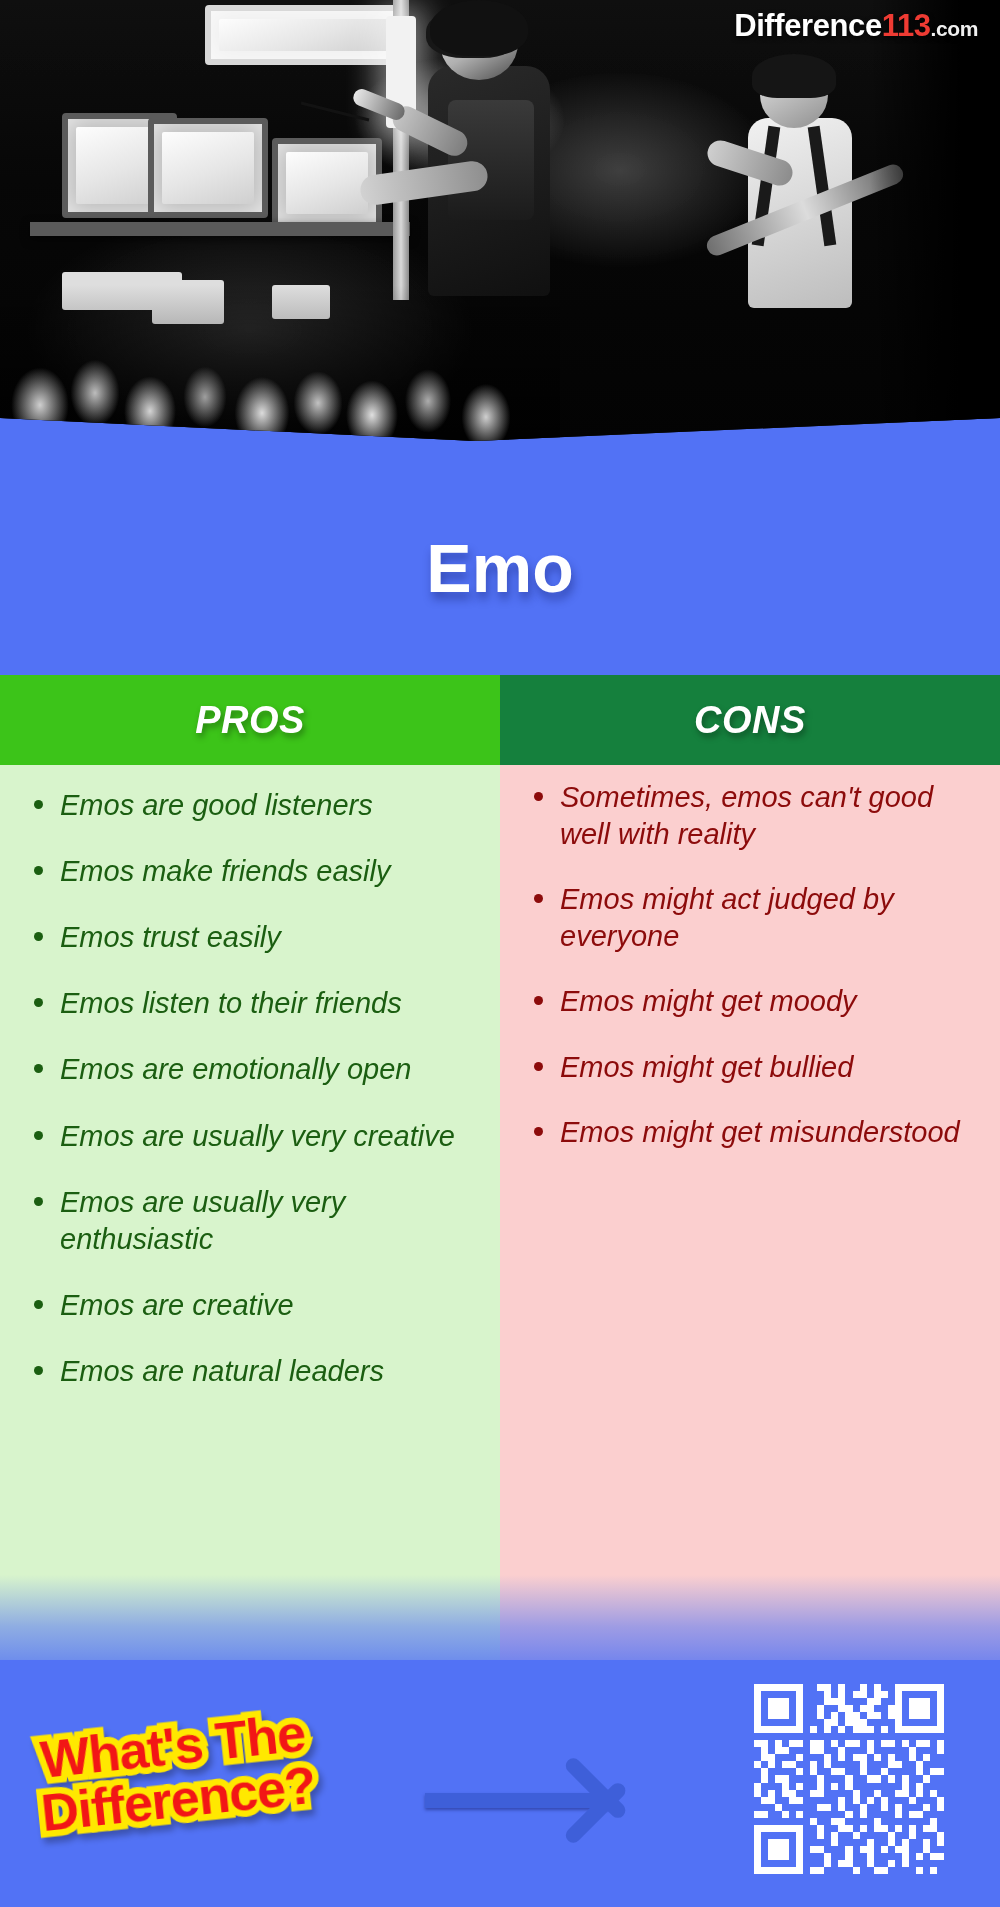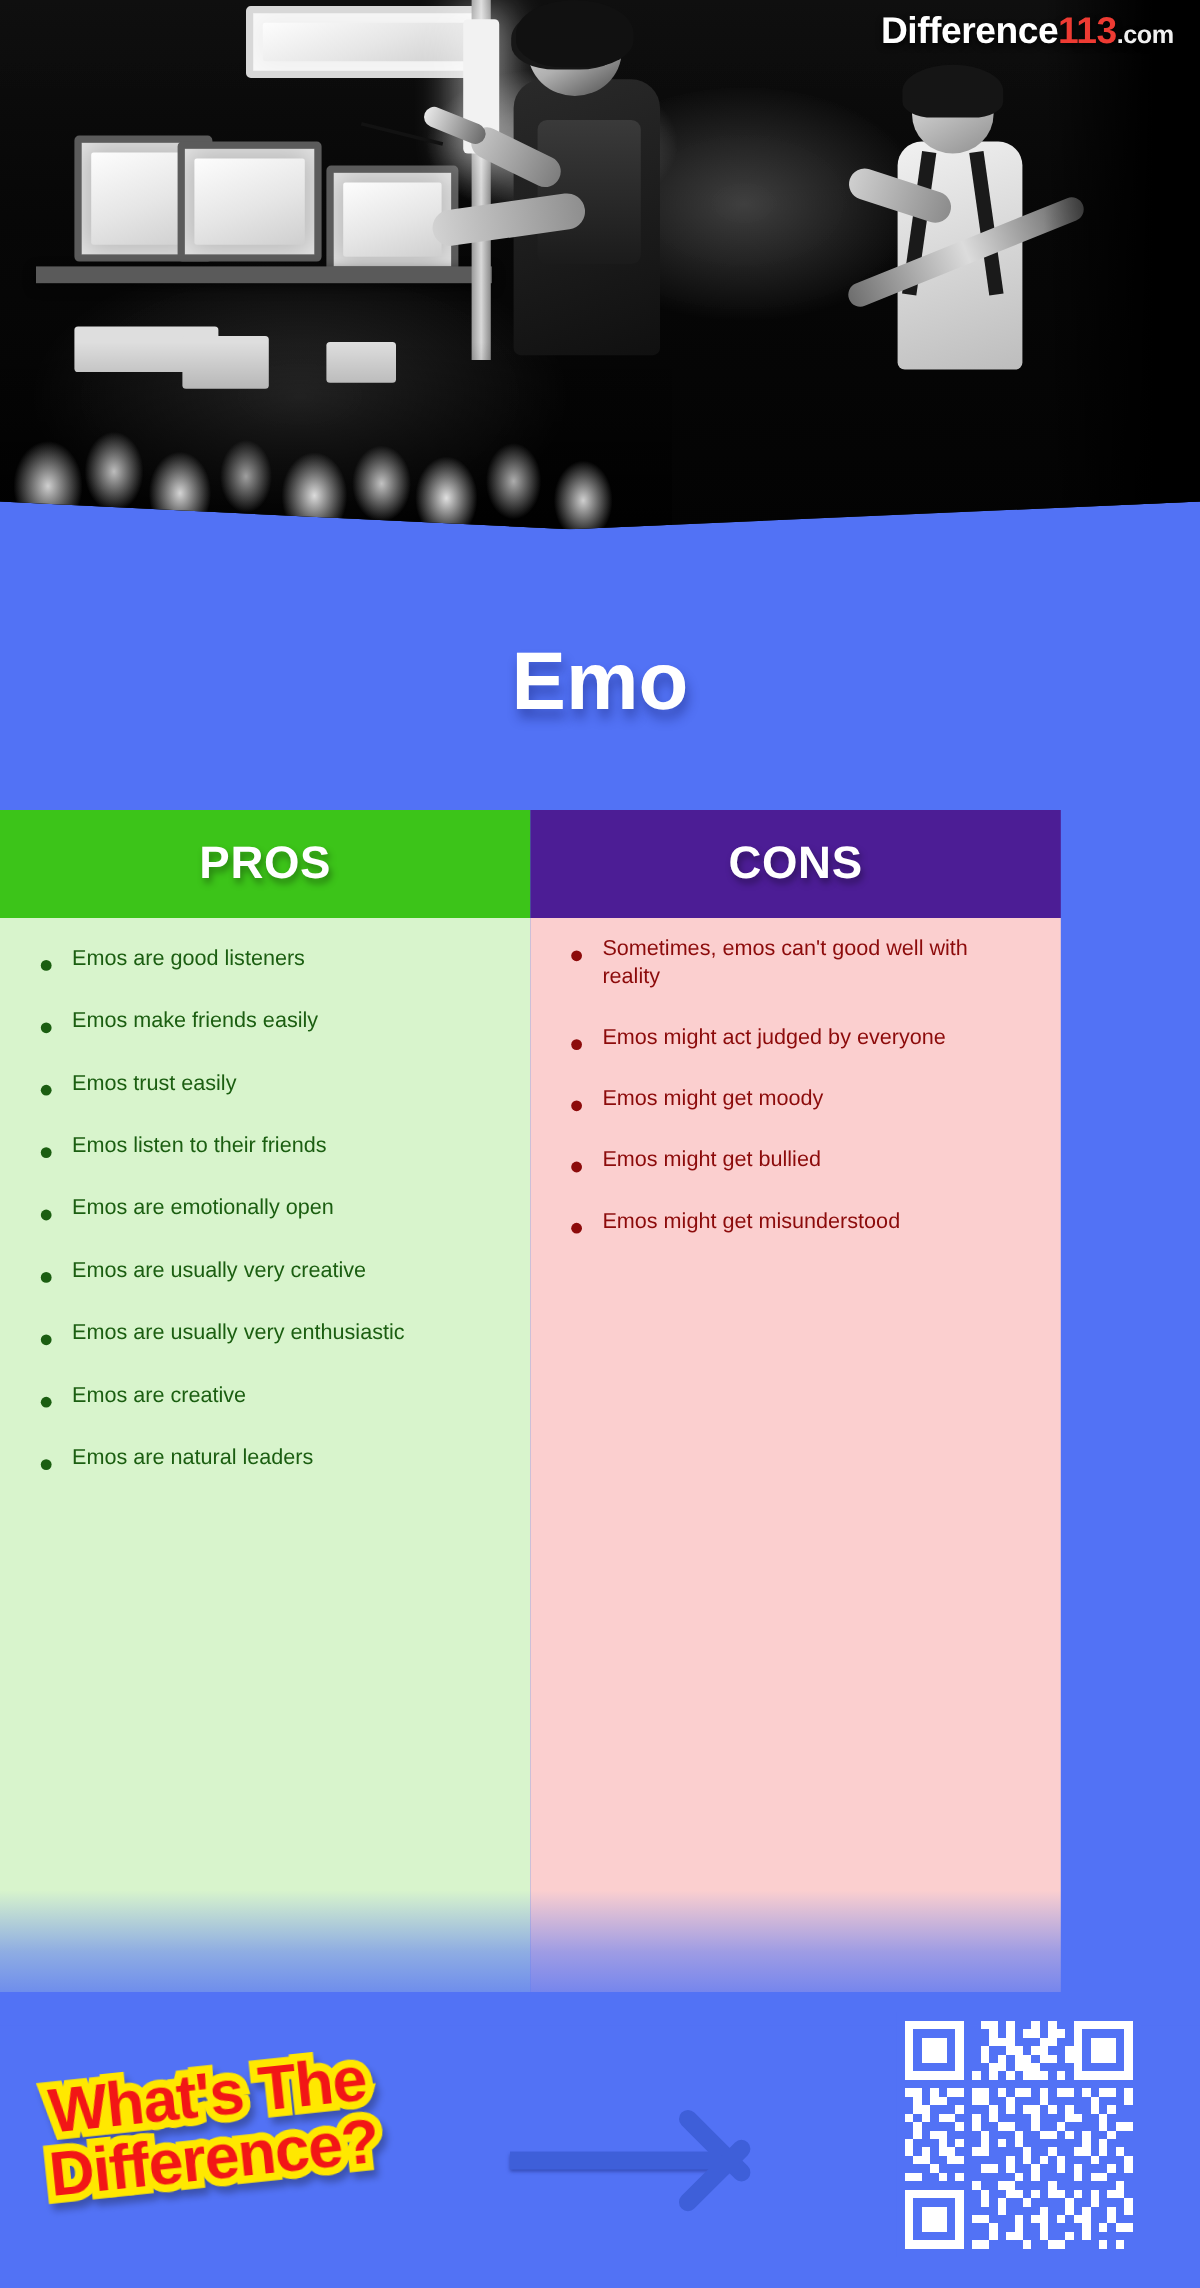--- a/index.html
+++ b/index.html
@@ -107,36 +107,36 @@
   .title {
     position:absolute; left:0; top:0; width:1000px;
     text-align:center; color:#fff;
     font-size:68px; font-weight:bold; line-height:1;
     padding-top:93px;
     text-shadow:2px 7px 10px rgba(20,30,110,.45);
   }
 
   
   .cols { position:absolute; left:0; top:675px; width:1000px; height:985px; display:flex; }
-  .col { width:442px; position:relative; }
+  .col { width:500px; position:relative;font-style:italic; }
   .col-head { height:90px; display:flex; align-items:center; justify-content:center; }
   .col-head span{
     color:#fff; font-size:38px; font-weight:bold; letter-spacing:.5px;
     text-shadow:2px 4px 6px rgba(0,0,0,.35);
   }
   .pros .col-head { background:#3CC419; }
-  .cons .col-head { background:#4c1d95; }
+  .cons .col-head { background:#15803d; }
   .pros .col-body { background:#D8F4CC; }
   .cons .col-body { background:#FBCFCF; }
   .col-body { height:895px; padding:22px 26px 0 26px; }
   ul.items { list-style:none; }
   ul.items li {
     position:relative;
     padding-left:34px;
-    font-size:18px;
+    font-size:29px;
     line-height:1.28;
     margin-bottom:29px;
   }
   ul.items li::before{
     content:"";
     position:absolute; left:8px; top:13px;
     width:9px; height:9px; border-radius:50%;
   }
   .pros ul.items li { color:#1B5E11; }
   .pros ul.items li::before { background:#1B5E11; }

